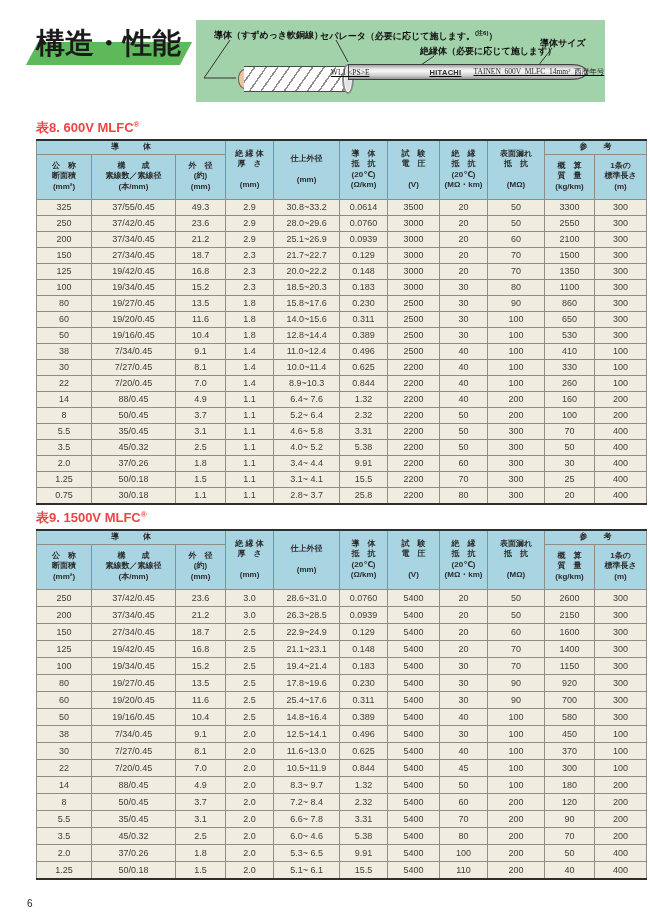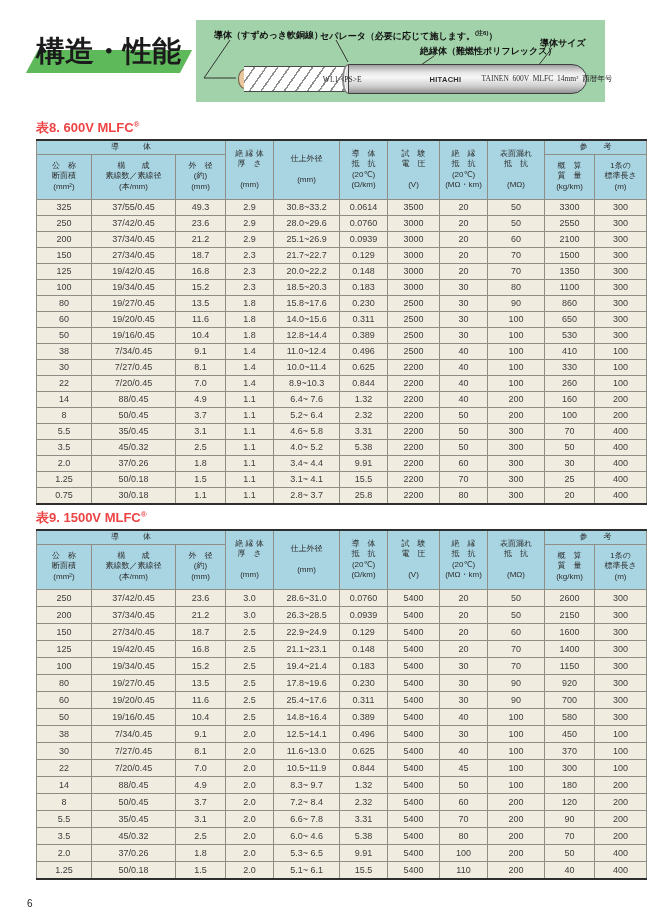--- a/index.html
+++ b/index.html
@@ -1,21 +1,21 @@
 <!DOCTYPE html>
 <html><head>
 <meta charset="utf-8">
 <style>
   * { box-sizing: border-box; }
   html,body { margin:0; padding:0; background:#ffffff; }
   body { width:650px; height:919px; font-family:"Liberation Sans","DejaVu Sans",sans-serif; }
   .page { position:relative; width:650px; height:919px; background:#ffffff; overflow:hidden; }
 
   
-  .banner { position:absolute; left:26px; top:24px; width:164px; height:42px;margin-top:8px; }
+  .banner { position:absolute; left:26px; top:24px; width:164px; height:42px; }
   .banner-bg { position:absolute; left:6px; right:4px; bottom:1px; height:23px;
                background:#5eb95a; transform:skewX(-28deg); }
   .banner-text { position:absolute; left:10px; top:0; font-size:29px; font-weight:bold;
                  color:#1b1b1b; letter-spacing:0px; white-space:nowrap; }
 
   
   .panel { position:absolute; left:196px; top:20px; width:409px; height:82px; background:#a2d2a9; }
   .panel svg { position:absolute; left:0; top:0; }
   .dlabel { position:absolute; font-size:9px; font-weight:bold; color:#111; white-space:nowrap; }
   .dlabel sup { font-size:6px; }
@@ -24,40 +24,40 @@
   .lbl-insulation { left:224px; top:25px; }
   .lbl-size { left:344px; top:17px; }
 
   .conductor { position:absolute; left:42px; top:49px; width:13px; height:20px;
                background:#eac79e; border:1px solid #6a5a48; border-radius:50%; }
   .hatch { position:absolute; left:48px; top:46px; width:102px; height:26px;
            background:repeating-linear-gradient(125deg,#ffffff 0 8px,#8d8d8d 8px 9.5px);
            border-top:1px solid #4a4a4a; border-bottom:1px solid #4a4a4a; }
   .ring { position:absolute; left:146px; top:44px; width:12px; height:30px;
           background:#e4e4e4; border:2px solid #8a8a8a; border-radius:50%; box-shadow:inset 0 0 0 1px #fff; }
-  .cbody { position:absolute; left:152px; top:44px; width:239px; height:30px;
+  .cbody { position:absolute; left:152px; top:44px; width:239px; height:16px;
            background:linear-gradient(180deg,#9f9f9f 0%,#e9e9e9 28%,#f7f7f7 45%,#cfcfcf 75%,#939393 100%);
            border:1px solid #3f3f3f; border-radius:0 15px 15px 0 / 0 50% 50% 0;
-           display:flex; align-items:center; justify-content:center; gap:20px; }
+           display:flex; align-items:center; justify-content:center; gap:12px;text-decoration:underline; }
   .cbody span { font-family:"Liberation Serif","DejaVu Serif",serif; font-size:7.5px; color:#2d2d2d; white-space:pre; }
   .cbody .brand { font-family:"Liberation Sans",sans-serif; font-weight:bold; letter-spacing:0.3px;padding-left:48px; }
 
   .note { position:absolute; left:196px; top:106px; font-size:8.5px; color:#222; white-space:nowrap; }
 
   
   .tbl-title { position:absolute; left:36px; font-size:13px; font-weight:bold; color:#ef4444; }
   .tbl-title sup { font-size:8px; }
   .t8-title { top:119px; }
   .t9-title { top:509px; }
 
   table { position:absolute; left:36px; width:610px; table-layout:fixed;
           border-collapse:collapse; border-top:2px solid #2e2e2e; border-bottom:2px solid #2e2e2e; }
   #t8 { top:139px; } #t9 { top:529px; }
   th, td { border:1px solid #8f8e86; text-align:center; vertical-align:middle; padding:0; }
-  th { background:#a9d5e3; font-size:8px; font-weight:normal; color:#2c2c2c;
+  th { background:#a9d5e3; font-size:8px; font-weight:bold; color:#2c2c2c;
        white-space:pre-line; line-height:1.3; }
   thead tr.group th { height:14px; }
   thead tr.sub th, thead th[rowspan] { }
   thead tr.sub th { height:45px; }
   td { background:#f0ecdf; font-size:9px; color:#3b3b3b; }
   #t8 td { height:16px; line-height:15px; }
   #t9 td { height:17px; line-height:16px; }
 
   .page-num { position:absolute; left:27px; top:898px; font-size:10px; color:#222; }
 </style>
@@ -73,21 +73,21 @@
 
   <div class="panel">
     <svg width="409" height="82">
       <polyline points="34,20 8,58 40,58" fill="none" stroke="#333" stroke-width="1"></polyline>
       <polyline points="140,20 152,42" fill="none" stroke="#333" stroke-width="1"></polyline>
       <polyline points="238,36 225,45" fill="none" stroke="#333" stroke-width="1"></polyline>
       <polyline points="356,28 335,55" fill="none" stroke="#333" stroke-width="1"></polyline>
     </svg>
     <div class="dlabel lbl-conductor">導体（すずめっき軟銅線）</div>
     <div class="dlabel lbl-separator"><span>セパレータ（必要に応じて施します。</span><sup>(注6)</sup><span>）</span></div>
-    <div class="dlabel lbl-insulation">絶縁体（難燃性ポリフレックス）</div>
+    <div class="dlabel lbl-insulation">絶縁体（必要に応じて施します）</div>
     <div class="dlabel lbl-size">導体サイズ</div>
 
     <div class="conductor"></div>
     <div class="hatch"></div>
     <div class="ring"></div>
     <div class="cbody">
       <span>WL1 &lt;PS&gt;E</span>
       <span class="brand">HITACHI</span>
       <span>TAINEN  600V  MLFC  14mm²  西暦年号</span>
     </div>

